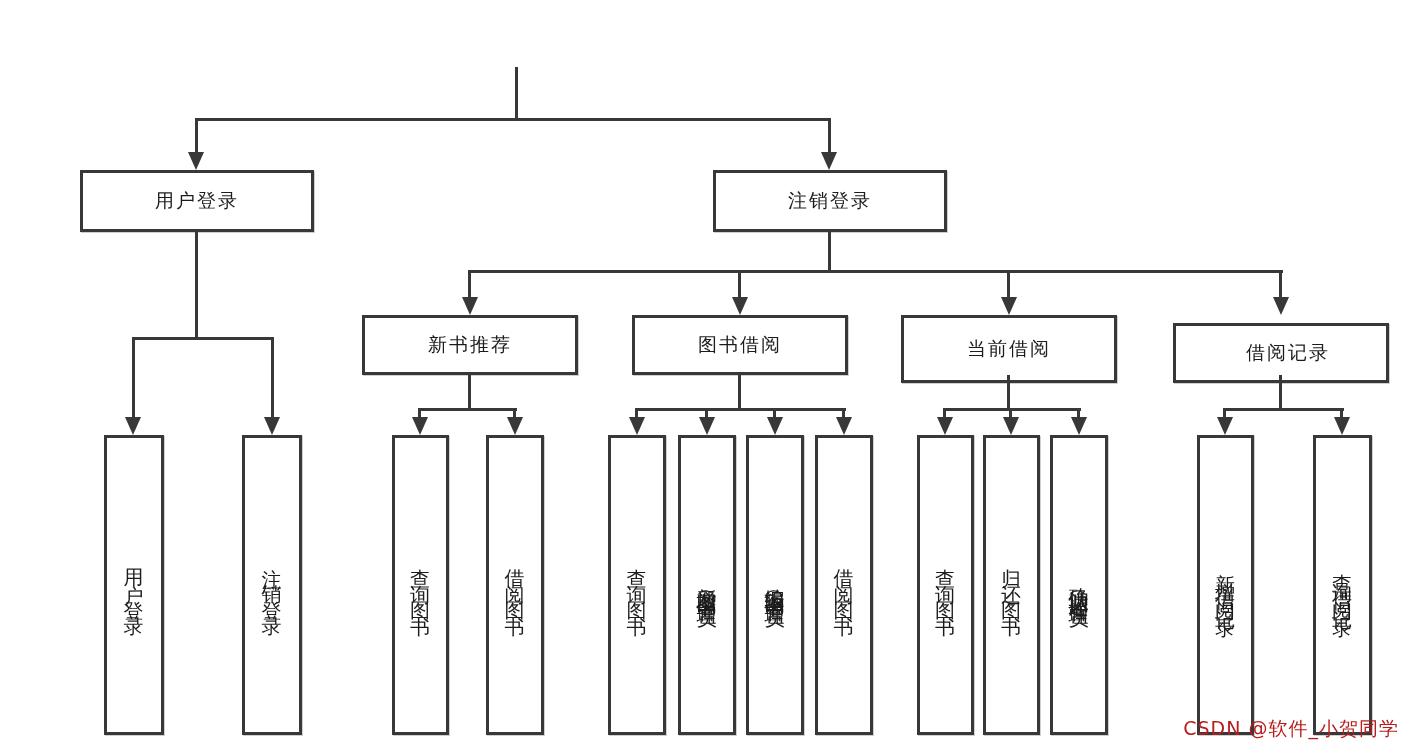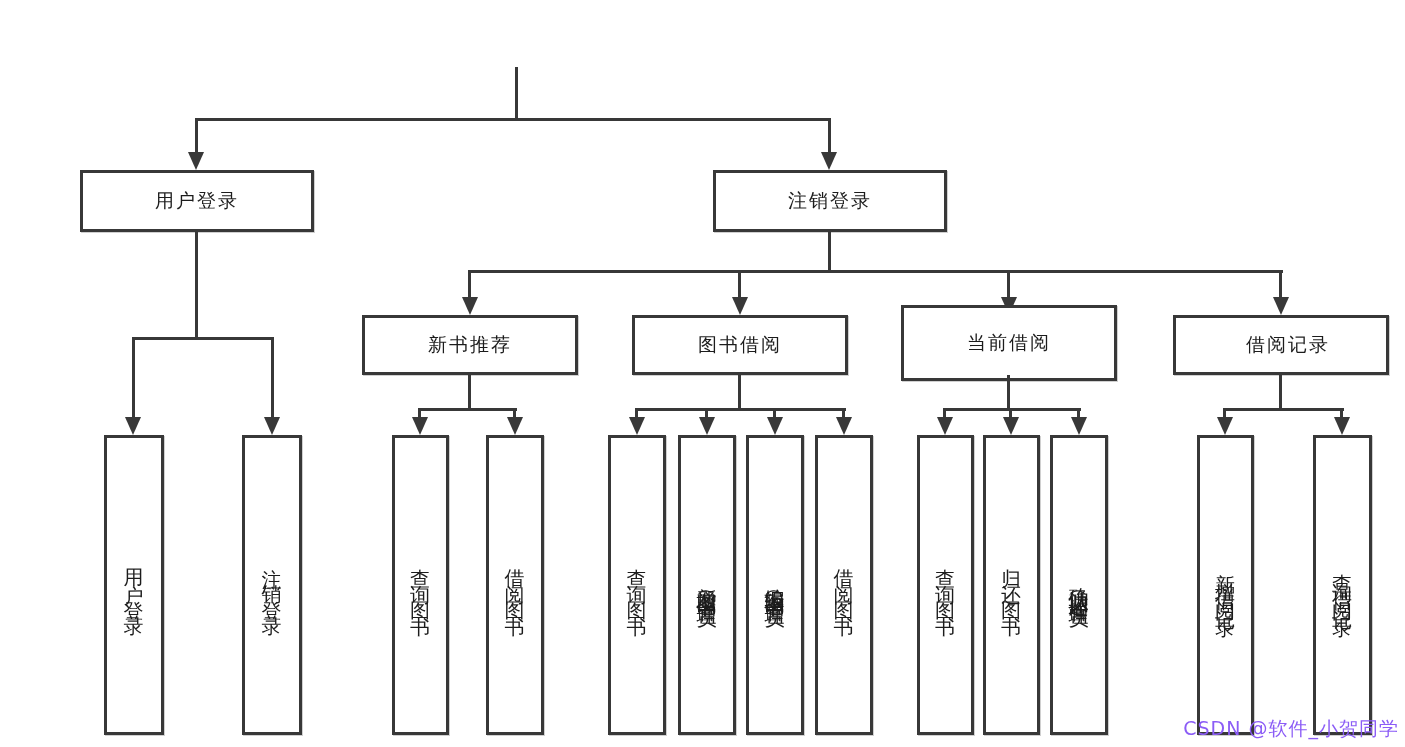--- a/index.html
+++ b/index.html
@@ -53,21 +53,21 @@
     width: 0; height: 0;
     border-left: 8px solid transparent;
     border-right: 8px solid transparent;
     border-top: 18px solid #383838;
   }
   .watermark {
     position: absolute;
     top: 716px;
     right: 6px;
     font-size: 19px;
-    color: #8b5cf6;
+    color: #b91c1c;
     letter-spacing: 1px;
   }
 </style>
 </head>
 <body>
 
 <div class="canvas">
 
 
   <div class="vline" style="left:515px; top:67px; height:51px;"></div>
@@ -108,24 +108,24 @@
   <div class="arrow" style="left:1001px; top:297px;"></div>
   <div class="vline" style="left:1279px; top:270px; height:30px;"></div>
   <div class="arrow" style="left:1273px; top:297px;"></div>
 
   <div class="hbox" style="left:632px; top:315px; width:216px; height:60px;">
     <span>图书借阅</span>
   </div>
   <div class="hbox" style="left:362px; top:315px; width:216px; height:60px;">
     <span>新书推荐</span>
   </div>
-  <div class="hbox" style="left:901px; top:305px; width:216px; height:76px;">
+  <div class="hbox" style="left:901px; top:315px; width:216px; height:68px;">
     <span>当前借阅</span>
   </div>
-  <div class="hbox" style="left:1173px; top:315px; width:216px; height:60px;padding-left:14px;">
+  <div class="hbox" style="left:1173px; top:323px; width:216px; height:60px;padding-left:14px;">
     <span>借阅记录</span>
   </div>
 
   <div class="vline" style="left:468px; top:375px; height:33px;"></div>
   <div class="hline" style="left:418px; top:408px; width:99px;"></div>
   <div class="vline" style="left:418px; top:408px; height:12px;"></div>
   <div class="arrow" style="left:412px; top:417px;"></div>
   <div class="vline" style="left:513px; top:408px; height:12px;"></div>
   <div class="arrow" style="left:507px; top:417px;"></div>
 

